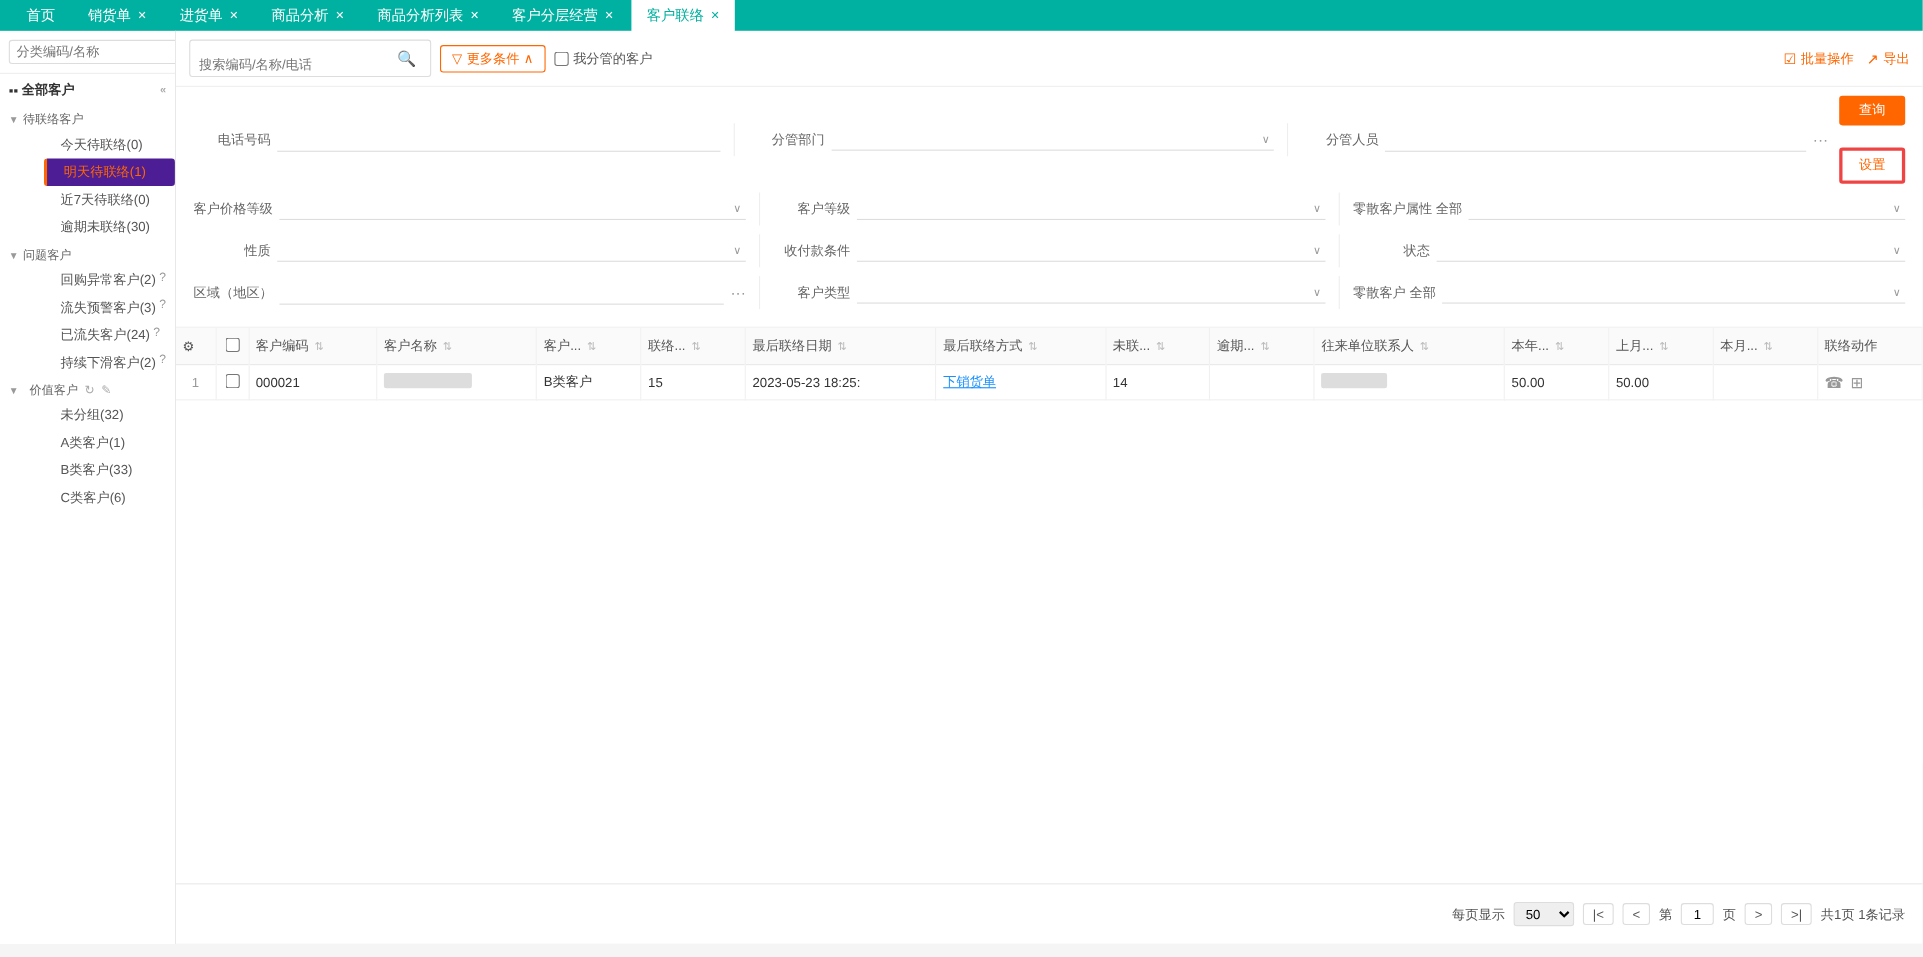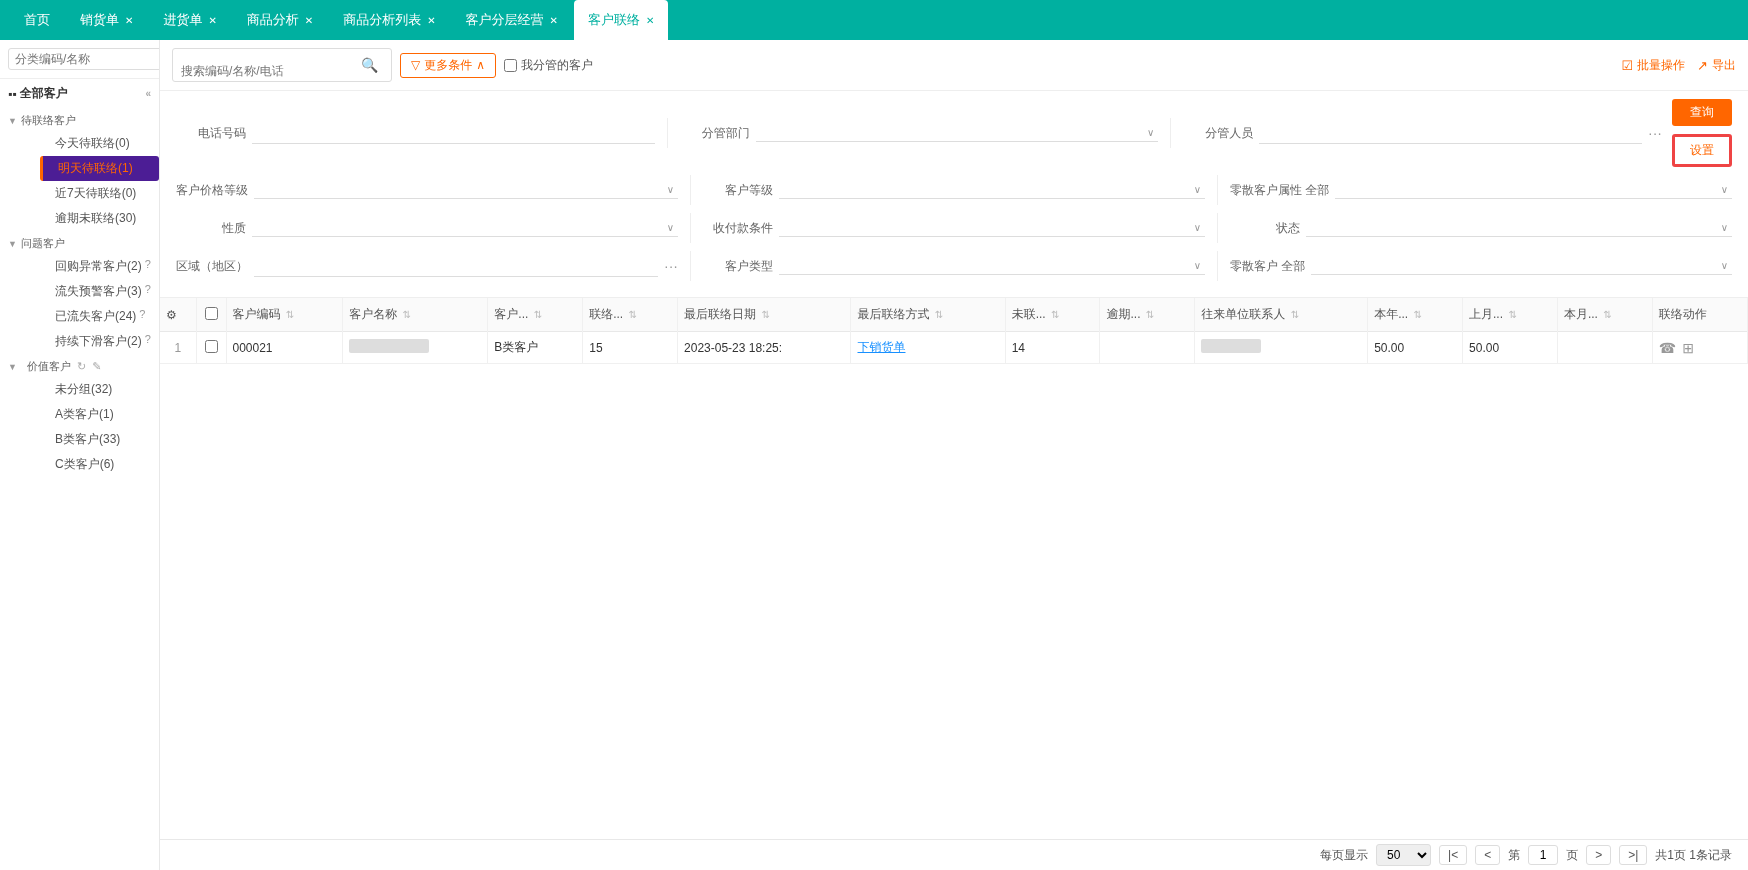--- a/index.html
+++ b/index.html
@@ -1,19 +1,19 @@
 <!DOCTYPE html>
 <html><head>
   <meta charset="utf-8">
   <style>
     * { margin: 0; padding: 0; box-sizing: border-box; }
     body { font-family: 'Microsoft YaHei', Arial, sans-serif; font-size: 12px; background: #f5f5f5; color: #333; width: 1748px; min-height: 870px; overflow-x: hidden; }
 
     
-    .top-nav { background: #00b0a0; height: 40px; display: flex; align-items: center; padding: 0 10px; gap: 2px; }
+    .top-nav { background: #00b0a0; height: 28px; display: flex; align-items: center; padding: 0 10px; gap: 2px; }
     .nav-item { color: #fff; padding: 0 14px; height: 40px; display: flex; align-items: center; font-size: 13px; cursor: pointer; white-space: nowrap; }
     .nav-item.active { background: #fff; color: #00b0a0; border-radius: 4px 4px 0 0; }
     .nav-close { font-size: 10px; margin-left: 6px; color: inherit; }
 
     
     .main-layout { display: flex; height: calc(870px - 40px); }
 
     
     .sidebar { width: 160px; background: #fff; border-right: 1px solid #e8e8e8; overflow-y: auto; flex-shrink: 0; }
     .sidebar-search { padding: 8px; display: flex; align-items: center; border-bottom: 1px solid #eee; }
@@ -43,35 +43,35 @@
     .filter-panel { background: #fff; border-bottom: 1px solid #eee; padding: 8px 16px; }
     .filter-row { display: flex; align-items: center; margin-bottom: 8px; gap: 0; }
     .filter-item { display: flex; align-items: center; flex: 1; gap: 6px; }
     .filter-label { color: #666; white-space: nowrap; min-width: 70px; text-align: right; }
     .filter-input { border: none; border-bottom: 1px solid #ddd; padding: 3px 4px; font-size: 12px; flex: 1; outline: none; background: transparent; }
     .filter-select { border: none; border-bottom: 1px solid #ddd; padding: 3px 4px; font-size: 12px; flex: 1; outline: none; background: transparent; cursor: pointer; display: flex; align-items: center; justify-content: space-between; }
     .filter-select .arrow { color: #999; font-size: 10px; }
     .filter-divider { width: 1px; height: 30px; background: #eee; margin: 0 12px; }
     .query-btn { background: #f60; color: #fff; border: none; padding: 5px 18px; border-radius: 3px; cursor: pointer; font-size: 12px; }
     .set-btn { background: #fff; color: #f60; border: 3px solid #ef4444; padding: 5px 12px; border-radius: 3px; cursor: pointer; font-size: 12px; }
-    .filter-actions { display: flex; flex-direction: column; gap: 8px; margin-left: 10px; }
+    .filter-actions { display: flex; flex-direction: column; gap: 20px; margin-left: 10px; }
     .filter-ellipsis { color: #999; font-size: 14px; cursor: pointer; }
 
     
     .table-container { flex: 1; overflow: auto; background: #fff; }
     table { width: 100%; border-collapse: collapse; font-size: 12px; }
     thead tr { background: #fafafa; border-bottom: 1px solid #e8e8e8; }
     th { padding: 8px 6px; text-align: left; color: #555; font-weight: normal; border-right: 1px solid #f0f0f0; white-space: nowrap; position: relative; cursor: pointer; }
     th .sort-icon { color: #bbb; font-size: 10px; margin-left: 2px; }
     td { padding: 7px 6px; border-bottom: 1px solid #f0f0f0; border-right: 1px solid #f0f0f0; white-space: nowrap; }
     .link-text { color: #1890ff; cursor: pointer; text-decoration: underline; }
     .blurred { background: #ddd; border-radius: 2px; height: 14px; display: inline-block; min-width: 60px; }
 
     
-    .table-footer { background: #fff; border-top: 1px solid #e8e8e8; padding: 4px 16px; display: flex; align-items: center; justify-content: flex-end; gap: 8px; font-size: 12px; color: #555; }
+    .table-footer { background: #fff; border-top: 1px solid #e8e8e8; padding: 16px 16px; display: flex; align-items: center; justify-content: flex-end; gap: 8px; font-size: 12px; color: #555; }
     .page-size-select { border: 1px solid #ddd; padding: 2px 6px; border-radius: 3px; font-size: 12px; }
     .page-btn { border: 1px solid #ddd; background: #fff; padding: 2px 8px; border-radius: 3px; cursor: pointer; font-size: 12px; color: #555; }
     .page-input { border: 1px solid #ddd; padding: 2px 4px; width: 30px; text-align: center; border-radius: 3px; font-size: 12px; }
 
     .checkbox-col { width: 30px; text-align: center; }
     .num-col { width: 36px; text-align: center; color: #999; }
     .action-icons { display: flex; gap: 6px; align-items: center; }
     .action-icon { color: #999; cursor: pointer; font-size: 14px; }
   </style>
 </head>

